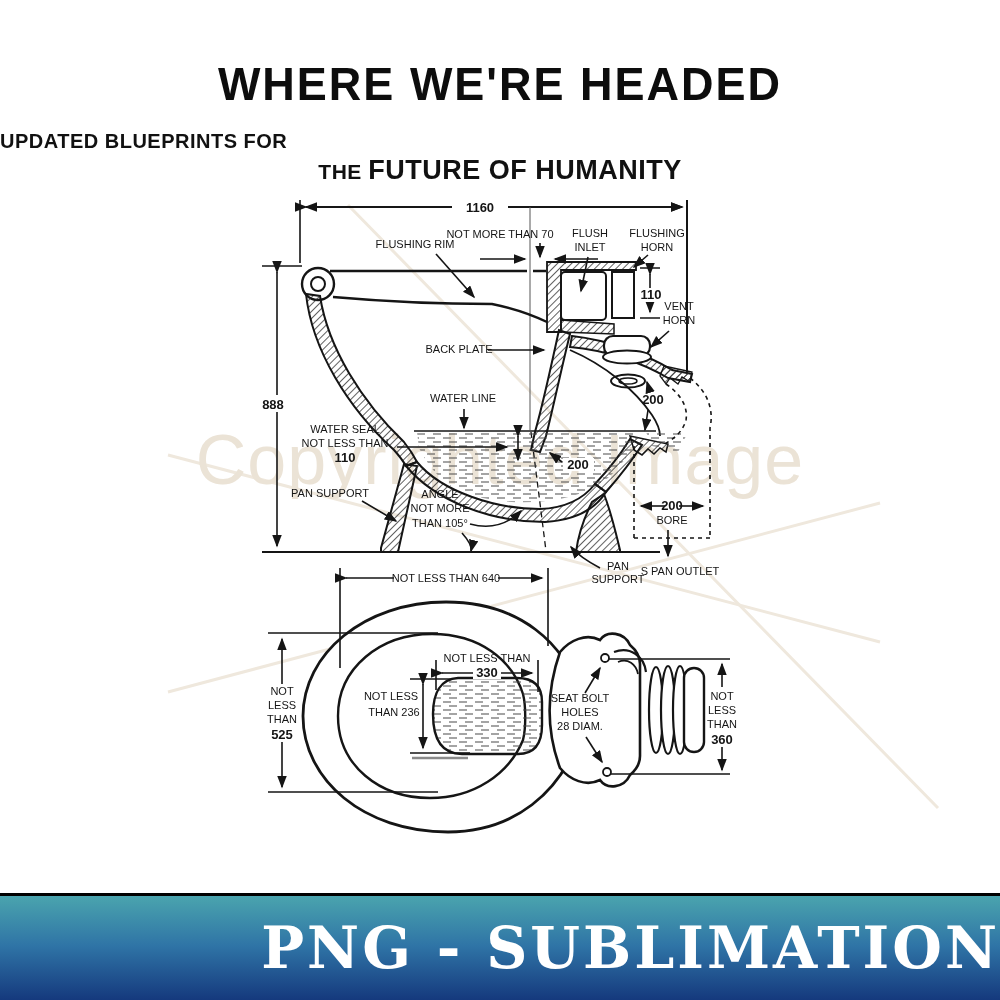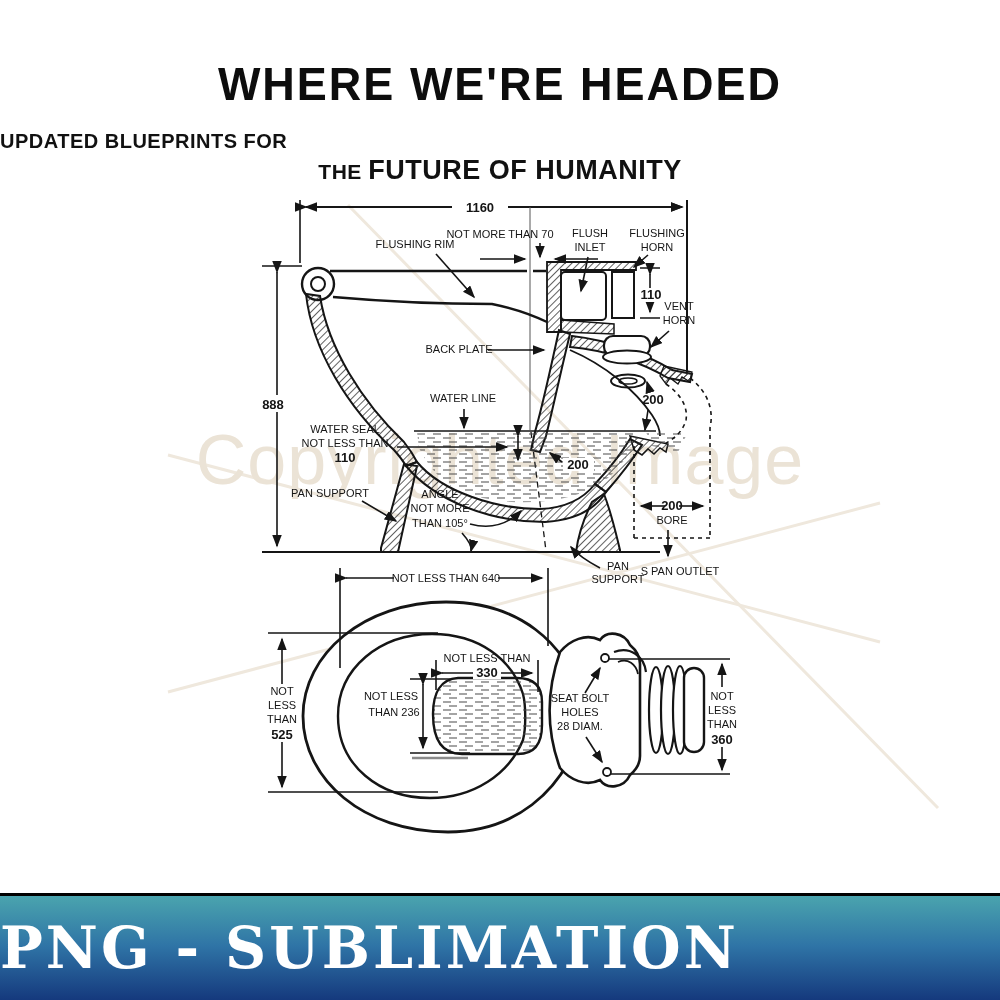--- a/index.html
+++ b/index.html
@@ -17,21 +17,21 @@
   
   #wmtext{top:420px;left:500px;transform:translateX(-50%);font-size:70px;font-weight:400;
           color:#ebe3d6;white-space:nowrap;letter-spacing:1px;z-index:0;}
   #wmlines{top:0;left:0;z-index:0;}
   svg.diagram{z-index:1;}
   #header-layer{z-index:2;}
   
   #banner{top:893px;left:0;width:1000px;height:107px;z-index:3;
           background:linear-gradient(180deg,#4aa4ae 0%,#2f74a6 48%,#15397d 100%);
           border-top:3px solid #000;box-sizing:border-box;}
-  #banner .txt{width:100%;height:104px;line-height:104px;text-align:left;color:#fff;
+  #banner .txt{width:100%;height:104px;line-height:104px;text-align:right;color:#fff;
           font-family:"DejaVu Serif",serif;font-weight:bold;font-size:57px;letter-spacing:3px;}
   text{font-family:"Liberation Sans",sans-serif;fill:#151515;}
   .lbl{font-size:11px;}
   .num{font-size:13px;font-weight:bold;}
   .thin{stroke:#151515;stroke-width:1.6;fill:none;}
 </style>
 </head>
 <body>
 
 <div id="stage">

